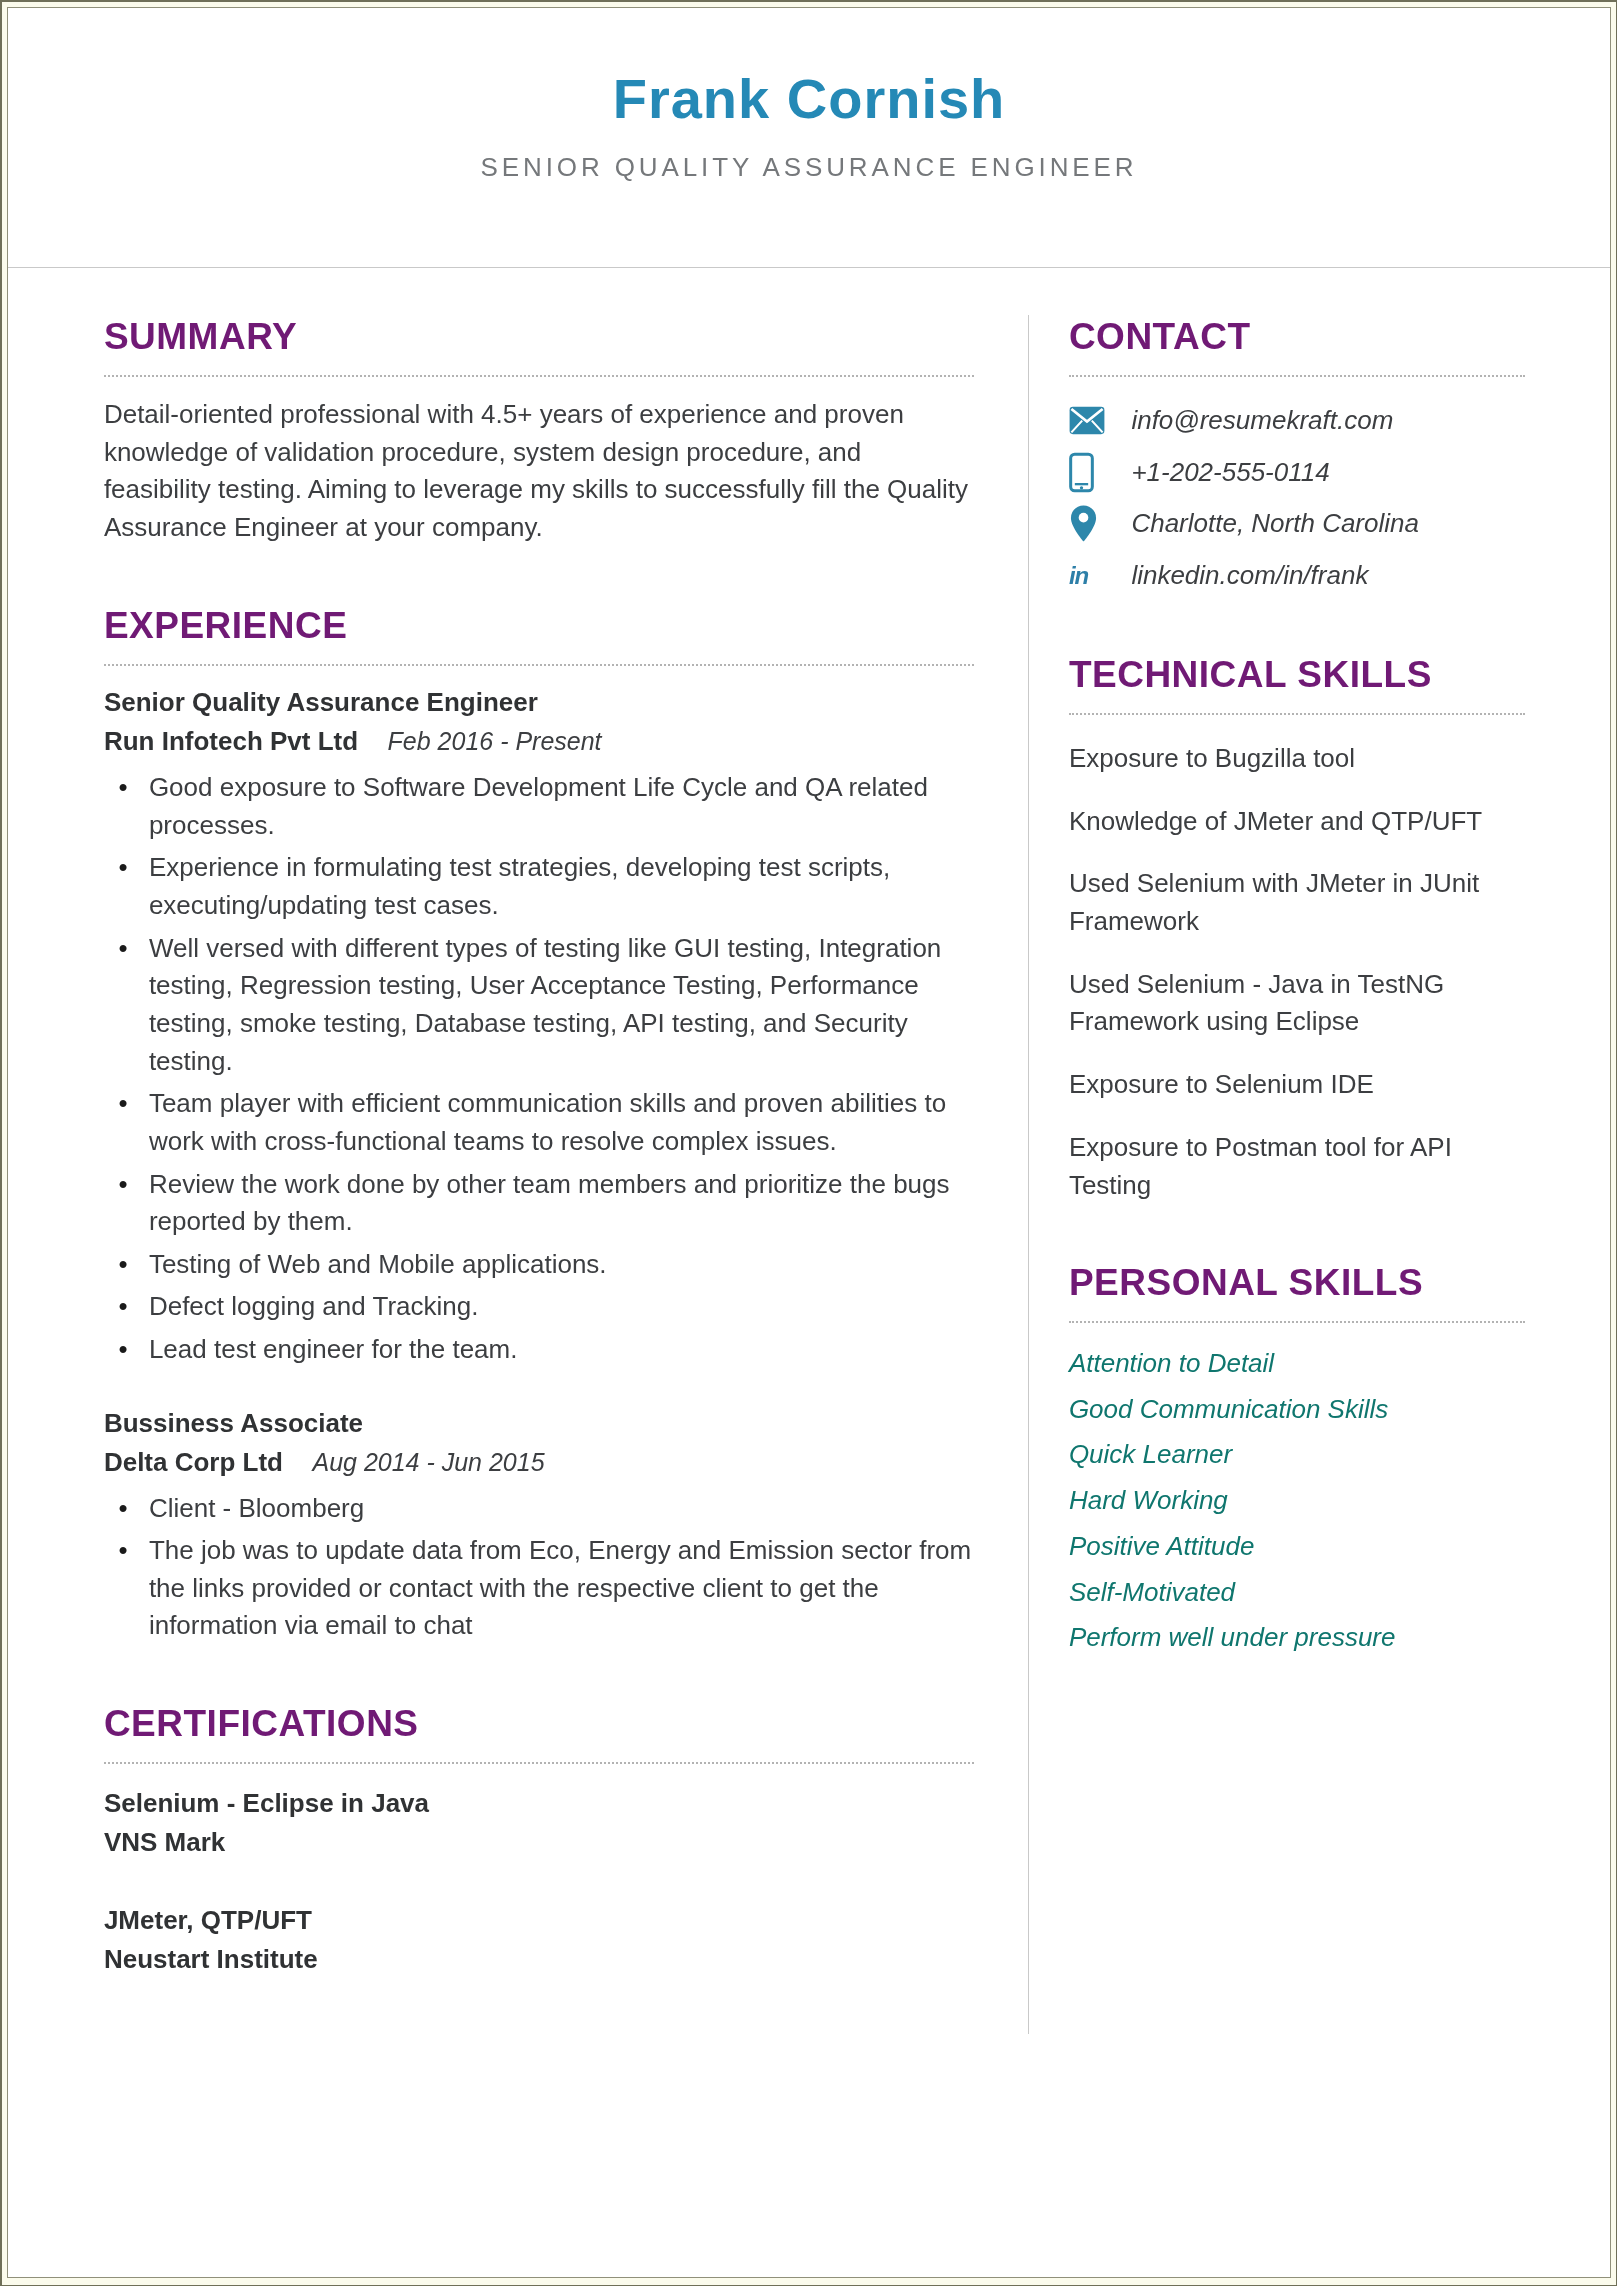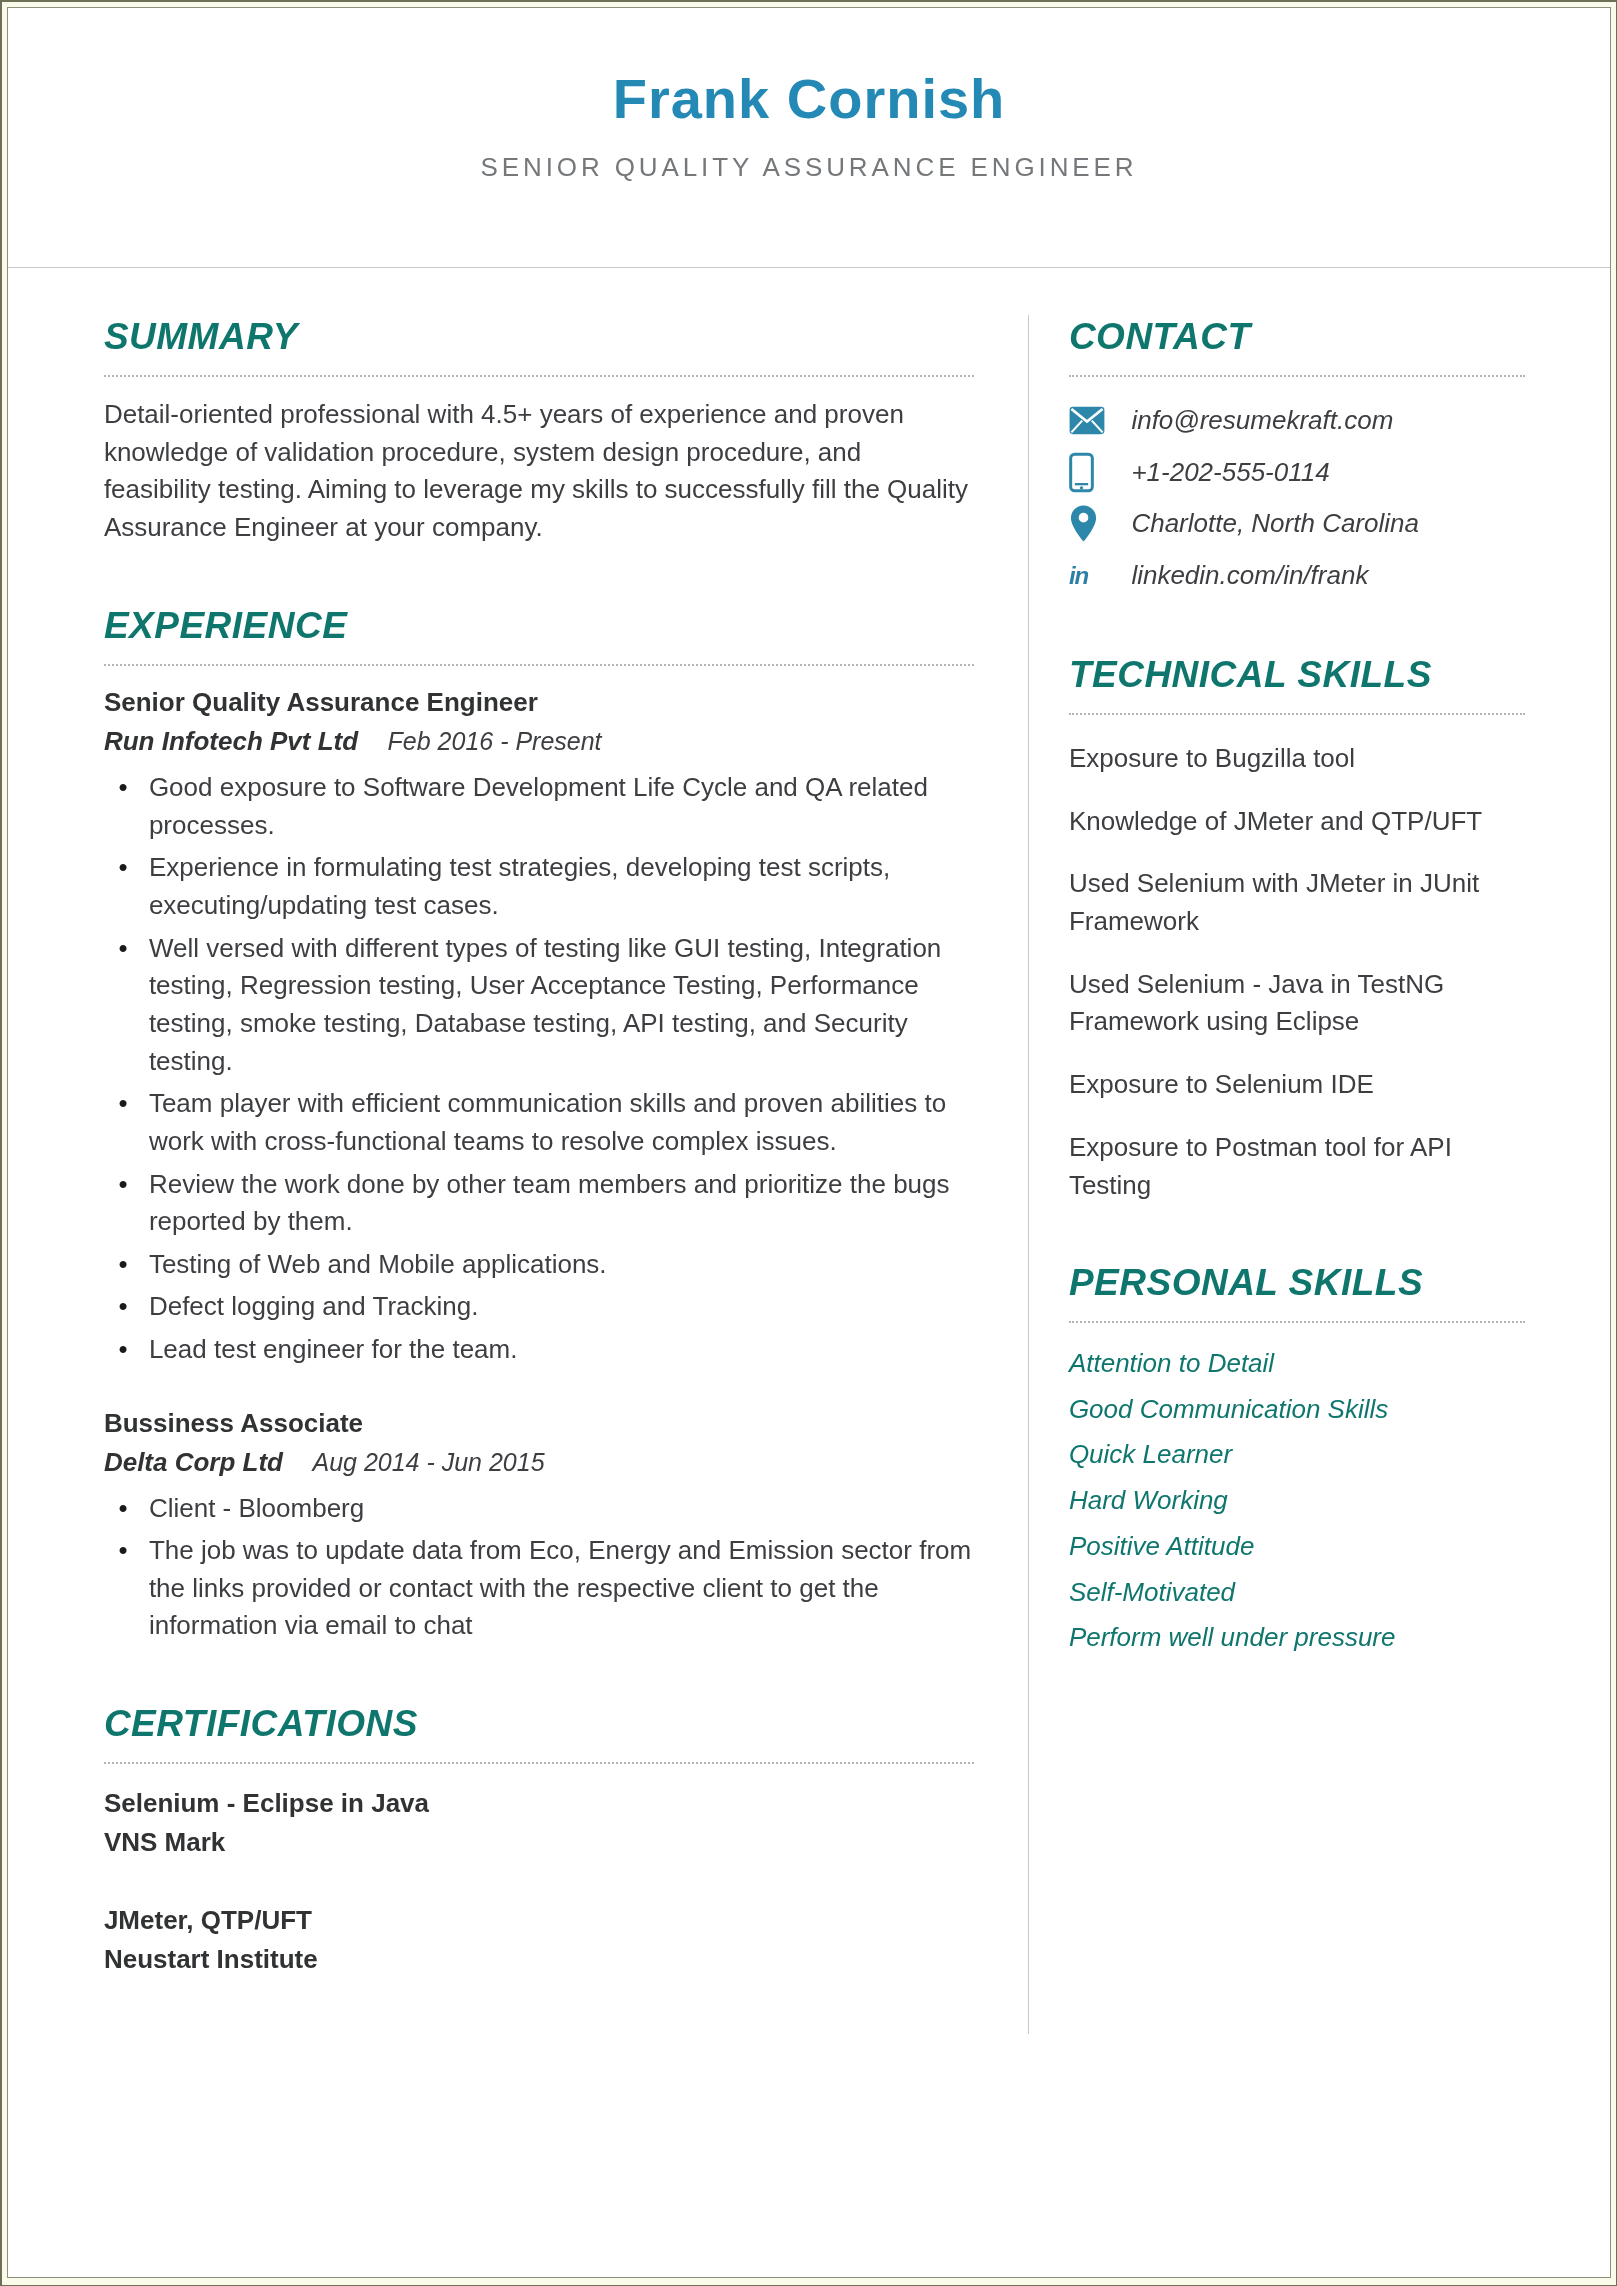--- a/index.html
+++ b/index.html
@@ -56,25 +56,24 @@
     flex: none;
     margin-left: 54px;
     margin-right: 40px;
   }
   .col-right { width: 456px; flex: none; }
   
   .sec-h {
     font-size: 37px;
     font-weight: 700;
     letter-spacing: 0.5px;
-    color: #0f766e;
+    color: #701a75;
     line-height: 1.2;
     border-bottom: 2px dotted #b3b3b3;
     padding-bottom: 15.6px;
-    font-style: italic;
   }
   .section { margin-top: 0; }
   .section + .section { margin-top: 57px; }
   .body-text {
     font-size: 26px;
     line-height: 1.45;
     color: #3c3e41;
   }
   .summary-text { margin-top: 19.5px; }
   
@@ -84,21 +83,20 @@
     font-size: 26px;
     font-weight: 700;
     color: #303234;
     line-height: 1.5;
   }
   .job-meta { line-height: 1.5; }
   .company {
     font-size: 26px;
     font-weight: 700;
     color: #303234;
-    font-style: italic;
   }
   .dates {
     font-size: 25px;
     font-style: italic;
     color: #3c3e41;
     margin-left: 25px;
   }
   .bullets { list-style: none; margin-top: 7.8px; }
   .bullets li {
     position: relative;

